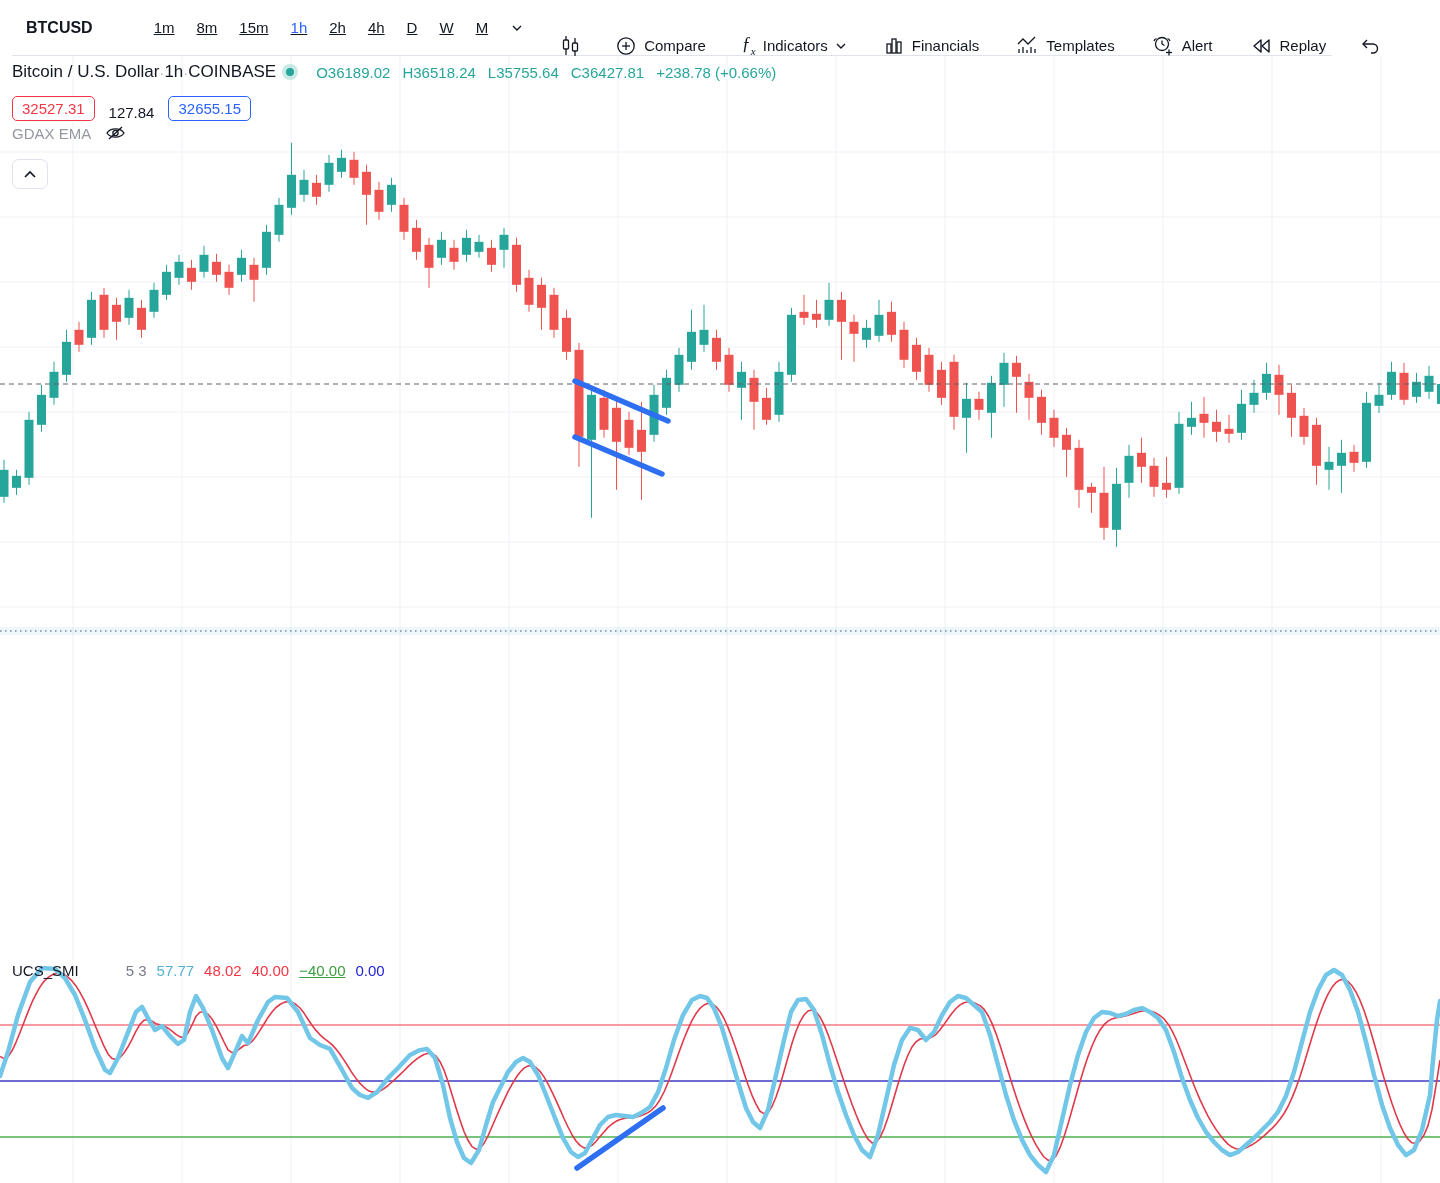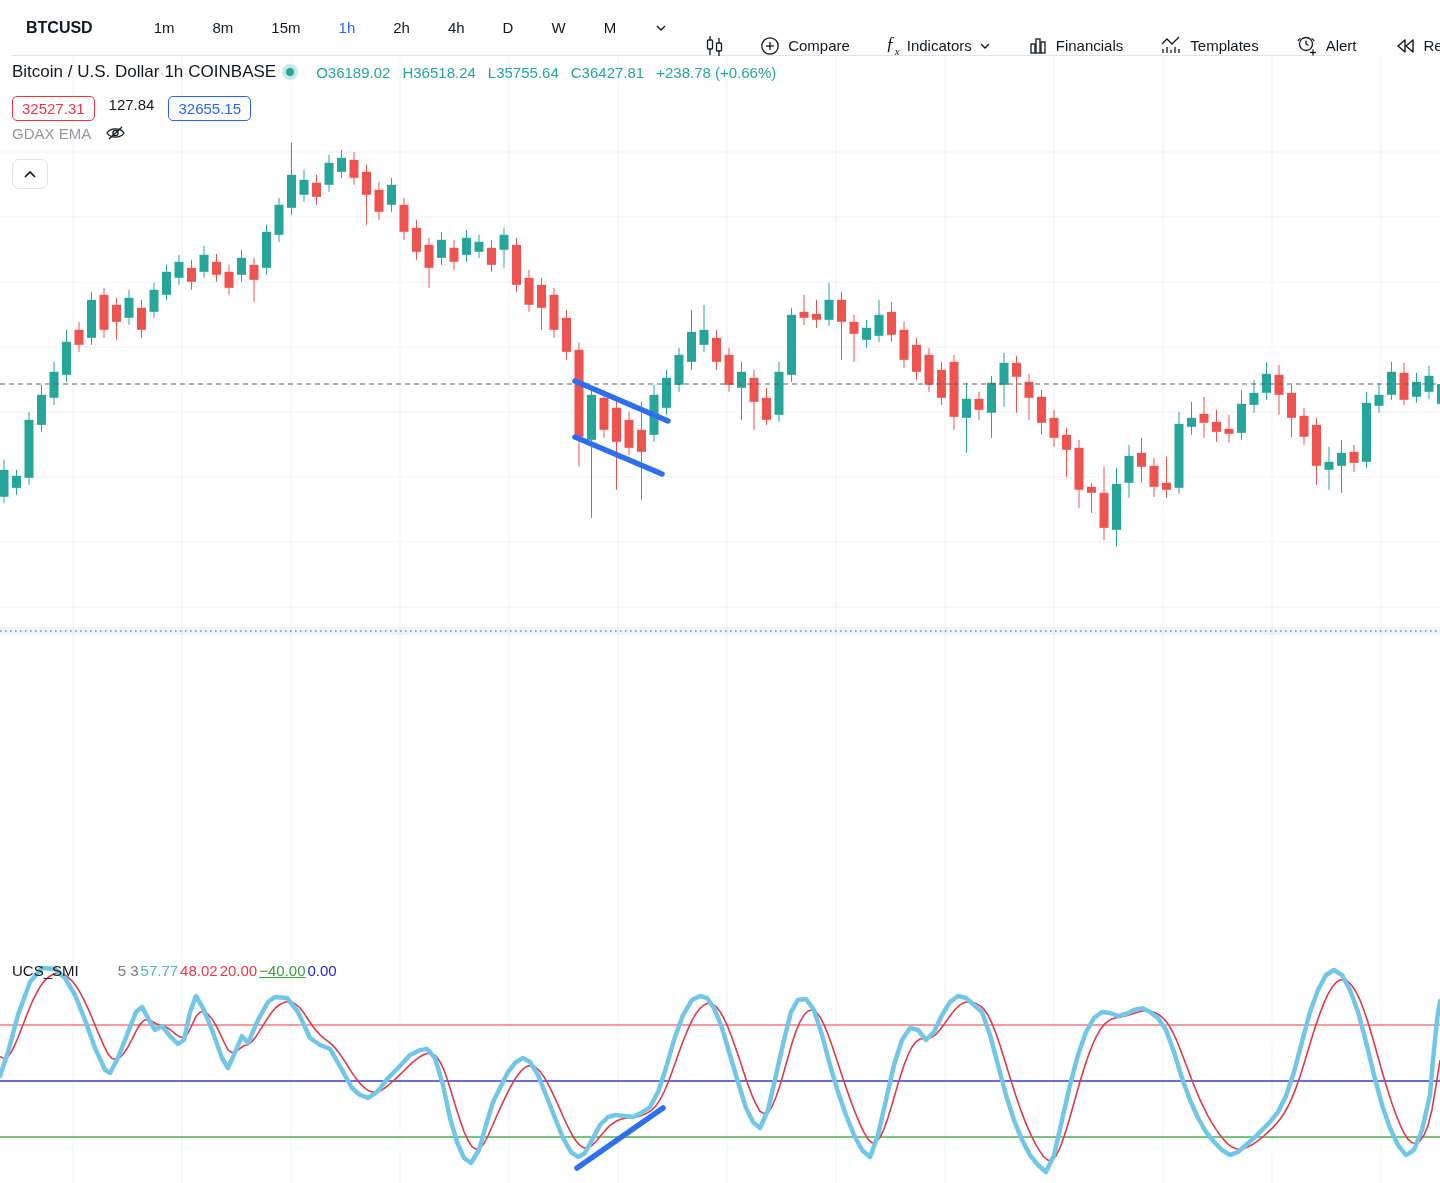--- a/index.html
+++ b/index.html
@@ -4,45 +4,45 @@
 <style>
   html,body{margin:0;padding:0;background:#fff;}
   .app{position:relative;width:1440px;height:1183px;background:#ffffff;overflow:hidden;
        font-family:"Liberation Sans",sans-serif;color:#131722;}
   #chart{position:absolute;left:0;top:0;z-index:0;}
   
   .toolbar{position:absolute;left:12px;top:0;width:1320px;height:55px;background:#fff;
            border-bottom:1px solid #e0e3eb;display:flex;align-items:center;z-index:5;font-size:15px;}
   .symbol{font-weight:bold;font-size:16px;padding:0 38px 0 14px;}
   .vsep{width:1px;height:26px;background:#e0e3eb;margin:0 4px;}
-  .tf-group{display:flex;align-items:center;gap:20px;padding:0 6px;}
+  .tf-group{display:flex;align-items:center;gap:4px;padding:0 6px;text-decoration:underline;}
   .tf{padding:5px 9px;border-radius:4px;color:#131722;cursor:pointer;}
   .tf.active{color:#2962ff;}
   .tbtn{display:flex;align-items:center;gap:7px;padding:5px 14px;border-radius:4px;cursor:pointer;white-space:nowrap;margin-top:36px;}
   .tbtn svg{display:block;}
   .icon-only{padding:5px 10px;}
   .fx{font-style:italic;font-family:"Liberation Serif",serif;font-size:18px;line-height:1;}
   .fx sub{font-size:11px;font-style:italic;}
   
   .legend{position:absolute;left:12px;top:62px;z-index:4;}
   .lrow1{display:flex;align-items:center;gap:0;font-size:17px;}
   .ldot-sep{color:#b2b5be;font-size:15px;}
   .data-dot{width:16px;height:16px;border-radius:50%;background:rgba(38,166,154,.25);
             display:flex;align-items:center;justify-content:center;margin-left:6px;}
   .data-dot i{width:8px;height:8px;border-radius:50%;background:#26a69a;display:block;}
   .ohlc{display:flex;gap:12px;font-size:15px;color:#26a69a;margin-left:18px;}
-  .lrow2{display:flex;align-items:flex-start;gap:14px;margin-top:14px;font-size:15px;}
+  .lrow2{display:flex;align-items:flex-end;gap:14px;margin-top:14px;font-size:15px;}
   .pbox{border:1px solid;border-radius:5px;padding:3px 9px;background:#fff;}
   .pbox.red{border-color:#f23645;color:#f23645;}
   .pbox.blue{border-color:#2962ff;color:#2962ff;}
   .lrow-ind{display:flex;align-items:center;gap:14px;font-size:15px;color:#9598a1;height:24px;}
   .collapse-btn{margin-top:14px;width:34px;height:28px;border:1px solid #e0e3eb;border-radius:7px;
                 background:#fff;display:flex;align-items:center;justify-content:center;cursor:pointer;}
   
-  .smi-legend{position:absolute;left:12px;top:962px;z-index:4;display:flex;gap:2px;font-size:15px;align-items:center;}
+  .smi-legend{position:absolute;left:12px;top:962px;z-index:4;display:flex;gap:10px;font-size:15px;align-items:center;}
   .smi-name{color:#131722;}
   .smi-params{color:#787b86;margin-left:37px;}
 </style>
 </head>
 <body>
 
 <div class="app">
 
   <svg id="chart" width="1440" height="1183">
       <line x1="73" y1="56" x2="73" y2="1183" stroke="#eef1f6" stroke-width="1"></line>
@@ -676,18 +676,18 @@
           <polyline points="2,7 7,2 12,7" fill="none" stroke="#131722" stroke-width="1.7"></polyline>
         </svg>
     </div>
   </div>
 
   <div class="smi-legend">
     <span class="smi-name">UCS_SMI</span>
     <span class="smi-params">5 3</span>
     <span style="color: rgb(83, 177, 209);">57.77</span>
     <span style="color: rgb(242, 54, 69);">48.02</span>
-    <span style="color: rgb(242, 54, 69);">20.00</span>
+    <span style="color: rgb(242, 54, 69);">40.00</span>
     <span style="color: rgb(60, 157, 64); text-decoration: underline;">−40.00</span>
     <span style="color: rgb(35, 35, 214);">0.00</span>
   </div>
 
 </div>
 
 </body></html>

